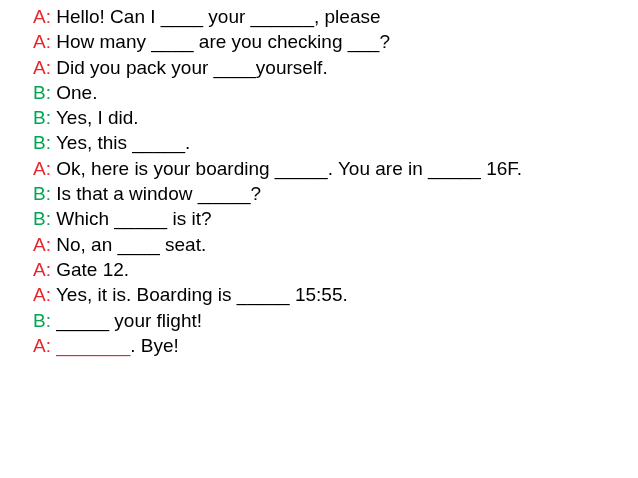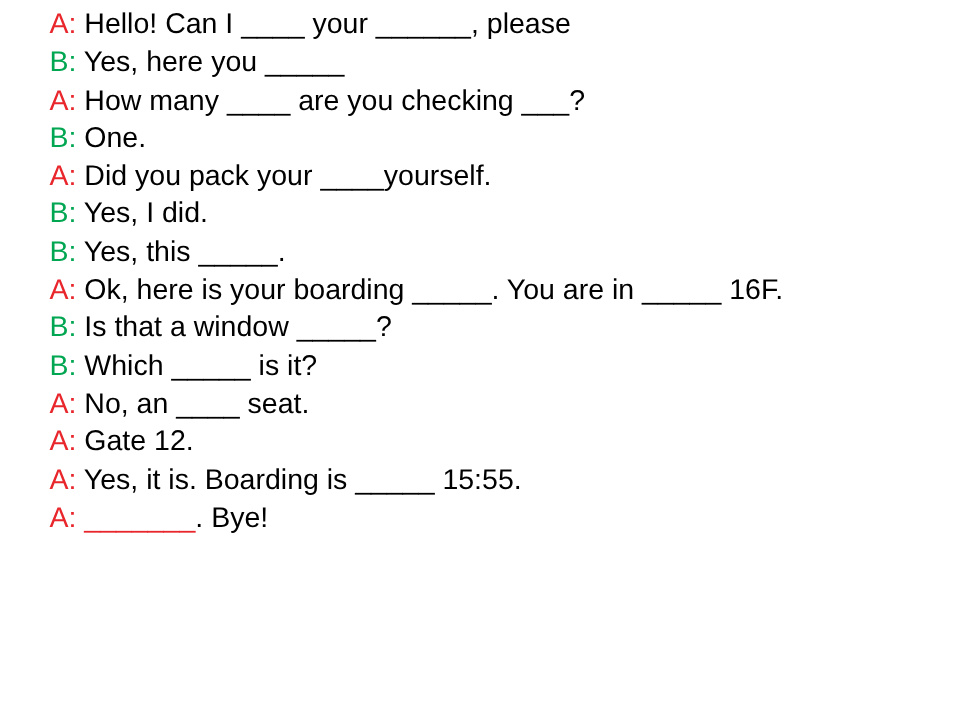--- a/index.html
+++ b/index.html
@@ -32,26 +32,26 @@
   .sp-a { color: var(--speaker-a); }
   .sp-b { color: var(--speaker-b); }
   .text { display: inline; color: var(--text); }
   .red-blank { color: var(--speaker-a); }
 </style>
 </head>
 <body>
 
 <div class="worksheet">
   <div class="line"><span class="speaker sp-a">A:</span> <span class="text">Hello! Can I ____ your ______, please</span></div>
-  <div class="line"><span class="speaker sp-b">B:</span> <span class="text">Yes, here you _____</span></div>
   <div class="line"><span class="speaker sp-a">A:</span> <span class="text">How many ____ are you checking ___?</span></div>
+  <div class="line"><span class="speaker sp-a">A:</span> <span class="text">Did you pack your ____yourself.</span></div>
   <div class="line"><span class="speaker sp-b">B:</span> <span class="text">One.</span></div>
-  <div class="line"><span class="speaker sp-a">A:</span> <span class="text">Did you pack your ____yourself.</span></div>
   <div class="line"><span class="speaker sp-b">B:</span> <span class="text">Yes, I did.</span></div>
   <div class="line"><span class="speaker sp-b">B:</span> <span class="text">Yes, this _____.</span></div>
   <div class="line"><span class="speaker sp-a">A:</span> <span class="text">Ok, here is your boarding _____. You are in _____ 16F.</span></div>
   <div class="line"><span class="speaker sp-b">B:</span> <span class="text">Is that a window _____?</span></div>
   <div class="line"><span class="speaker sp-b">B:</span> <span class="text">Which _____ is it?</span></div>
   <div class="line"><span class="speaker sp-a">A:</span> <span class="text">No, an ____ seat.</span></div>
   <div class="line"><span class="speaker sp-a">A:</span> <span class="text">Gate 12.</span></div>
   <div class="line"><span class="speaker sp-a">A:</span> <span class="text">Yes, it is. Boarding is _____ 15:55.</span></div>
+  <div class="line"><span class="speaker sp-b">B:</span> <span class="text">_____ your flight!</span></div>
   <div class="line"><span class="speaker sp-a">A:</span> <span class="text red-blank">_______</span><span class="text">. Bye!</span></div>
 </div>
 
 </body></html>

